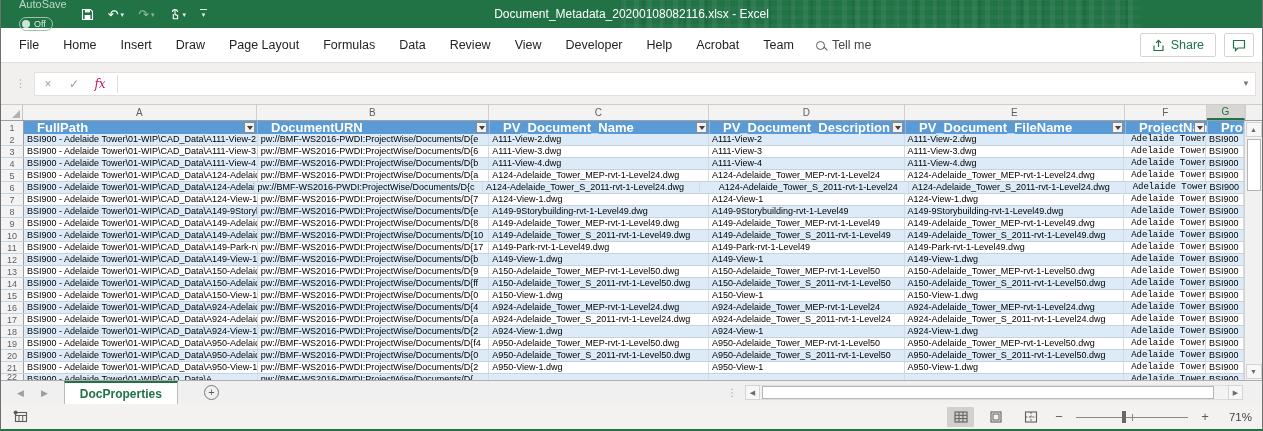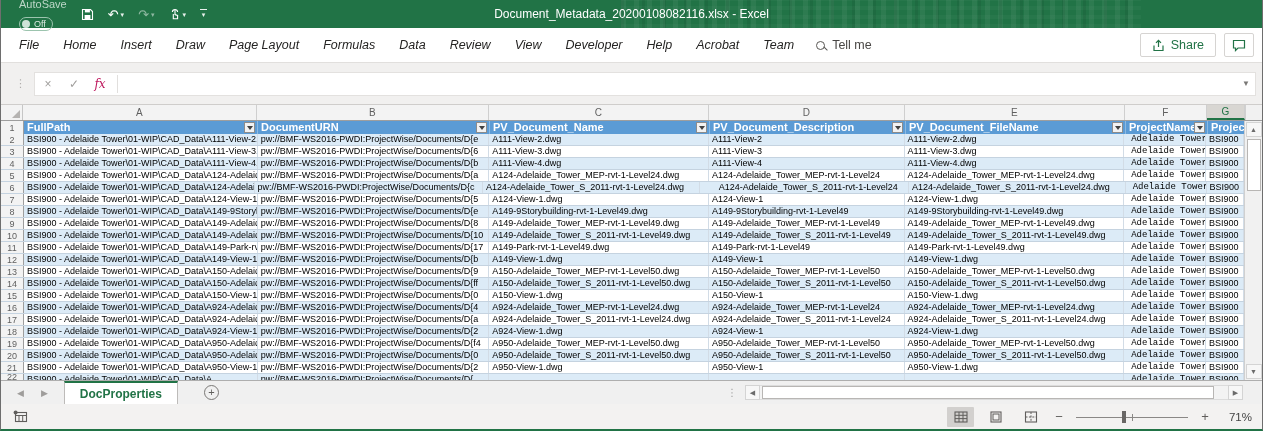--- a/index.html
+++ b/index.html
@@ -72,21 +72,21 @@
     justify-content:center; font-size:10px; color:#5f5f5f; }
   .colletter.active { background:#d8d6d2; color:#217346; border-bottom:2px solid #217346; }
   .colrow-spacer { width:18px; background:#f1f1f1; border-left:1px solid #d0d0d0; }
 
   .gridbody { flex:1 1 auto; display:flex; overflow:hidden; }
   .sheetarea { width:1245px; display:flex; flex-direction:column; overflow:hidden; background:#fff; }
 
   .thead { height:13px; display:flex; flex:0 0 auto; }
   .thead .rownum { background:#f3f3f3; }
   .hcell { position:relative; height:13px; background:#5b9bd5; color:#fff; font-weight:bold;
-    font-size:11px; line-height:13px; padding-left:3px; white-space:nowrap; overflow:hidden;
+    font-size:13px; line-height:13px; padding-left:13px; white-space:nowrap; overflow:hidden;
     border-right:1px solid rgba(255,255,255,.3); }
   .filterbtn { position:absolute; right:2px; top:1px; width:11px; height:11px; background:#f2f2f2;
     border:1px solid #8c8c8c; display:flex; align-items:center; justify-content:center; }
   .filterbtn .tri { width:0; height:0; border-left:3px solid transparent; border-right:3px solid transparent;
     border-top:4px solid #404040; }
 
   .row { height:12px; display:flex; border-bottom:1px solid #c5d3e0; background:#fff; }
   .row.band { background:#dcebf7; }
   .row.partial { height:6px; overflow:hidden; border-bottom:none; }
   .rownum { width:23px; flex:0 0 auto; background:#f3f3f3; border-right:1px solid #9e9e9e;
@@ -173,21 +173,21 @@
       </span>
       <span class="qat-caret">
         <span class="bar"></span>
         <span class="caret">▾</span>
       </span>
     </div>
     <div class="tb-title">Document_Metadata_20200108082116.xlsx - Excel</div>
   </div>
 
   <div class="ribbon">
-    <div id="ribbon-tabs" style="display:flex;font-style:italic;">
+    <div id="ribbon-tabs" style="display:flex;">
         <div class="rtab">File</div>
         <div class="rtab">Home</div>
         <div class="rtab">Insert</div>
         <div class="rtab">Draw</div>
         <div class="rtab">Page Layout</div>
         <div class="rtab">Formulas</div>
         <div class="rtab">Data</div>
         <div class="rtab">Review</div>
         <div class="rtab">View</div>
         <div class="rtab">Developer</div>
@@ -314,21 +314,21 @@
             <div class="cell col-b" style="width: 232px;">pw://BMF-WS2016-PWDI:ProjectWise/Documents/D{c</div>
             <div class="cell col-c" style="width: 220px;">A124-Adelaide_Tower_S_2011-rvt-1-Level24.dwg</div>
             <div class="cell col-d" style="width: 196px; margin-left: 16px;">A124-Adelaide_Tower_S_2011-rvt-1-Level24</div>
             <div class="cell col-e" style="width: 220px;">A124-Adelaide_Tower_S_2011-rvt-1-Level24.dwg</div>
             <div class="cell col-f" style="width: 82px;">Adelaide Tower</div>
             <div class="cell col-g" style="width: 38px;">BSI900</div>
           </div>
           <div class="row">
             <div class="rownum">7</div>
             <div class="cell col-a" style="width: 234px;">BSI900 - Adelaide Tower\01-WIP\CAD_Data\A124-View-1.dwg</div>
-            <div class="cell col-b" style="width: 232px;">pw://BMF-WS2016-PWDI:ProjectWise/Documents/D{5</div>
+            <div class="cell col-b" style="width: 232px;">pw://BMF-WS2016-PWDI:ProjectWise/Documents/D{7</div>
             <div class="cell col-c" style="width: 220px;">A124-View-1.dwg</div>
             <div class="cell col-d" style="width: 196px;">A124-View-1</div>
             <div class="cell col-e" style="width: 220px;">A124-View-1.dwg</div>
             <div class="cell col-f" style="width: 82px;">Adelaide Tower</div>
             <div class="cell col-g" style="width: 38px;">BSI900</div>
           </div>
           <div class="row band">
             <div class="rownum">8</div>
             <div class="cell col-a" style="width: 234px;">BSI900 - Adelaide Tower\01-WIP\CAD_Data\A149-9Storybuilding-rvt-1-Level49.dwg</div>
             <div class="cell col-b" style="width: 232px;">pw://BMF-WS2016-PWDI:ProjectWise/Documents/D{e</div>

